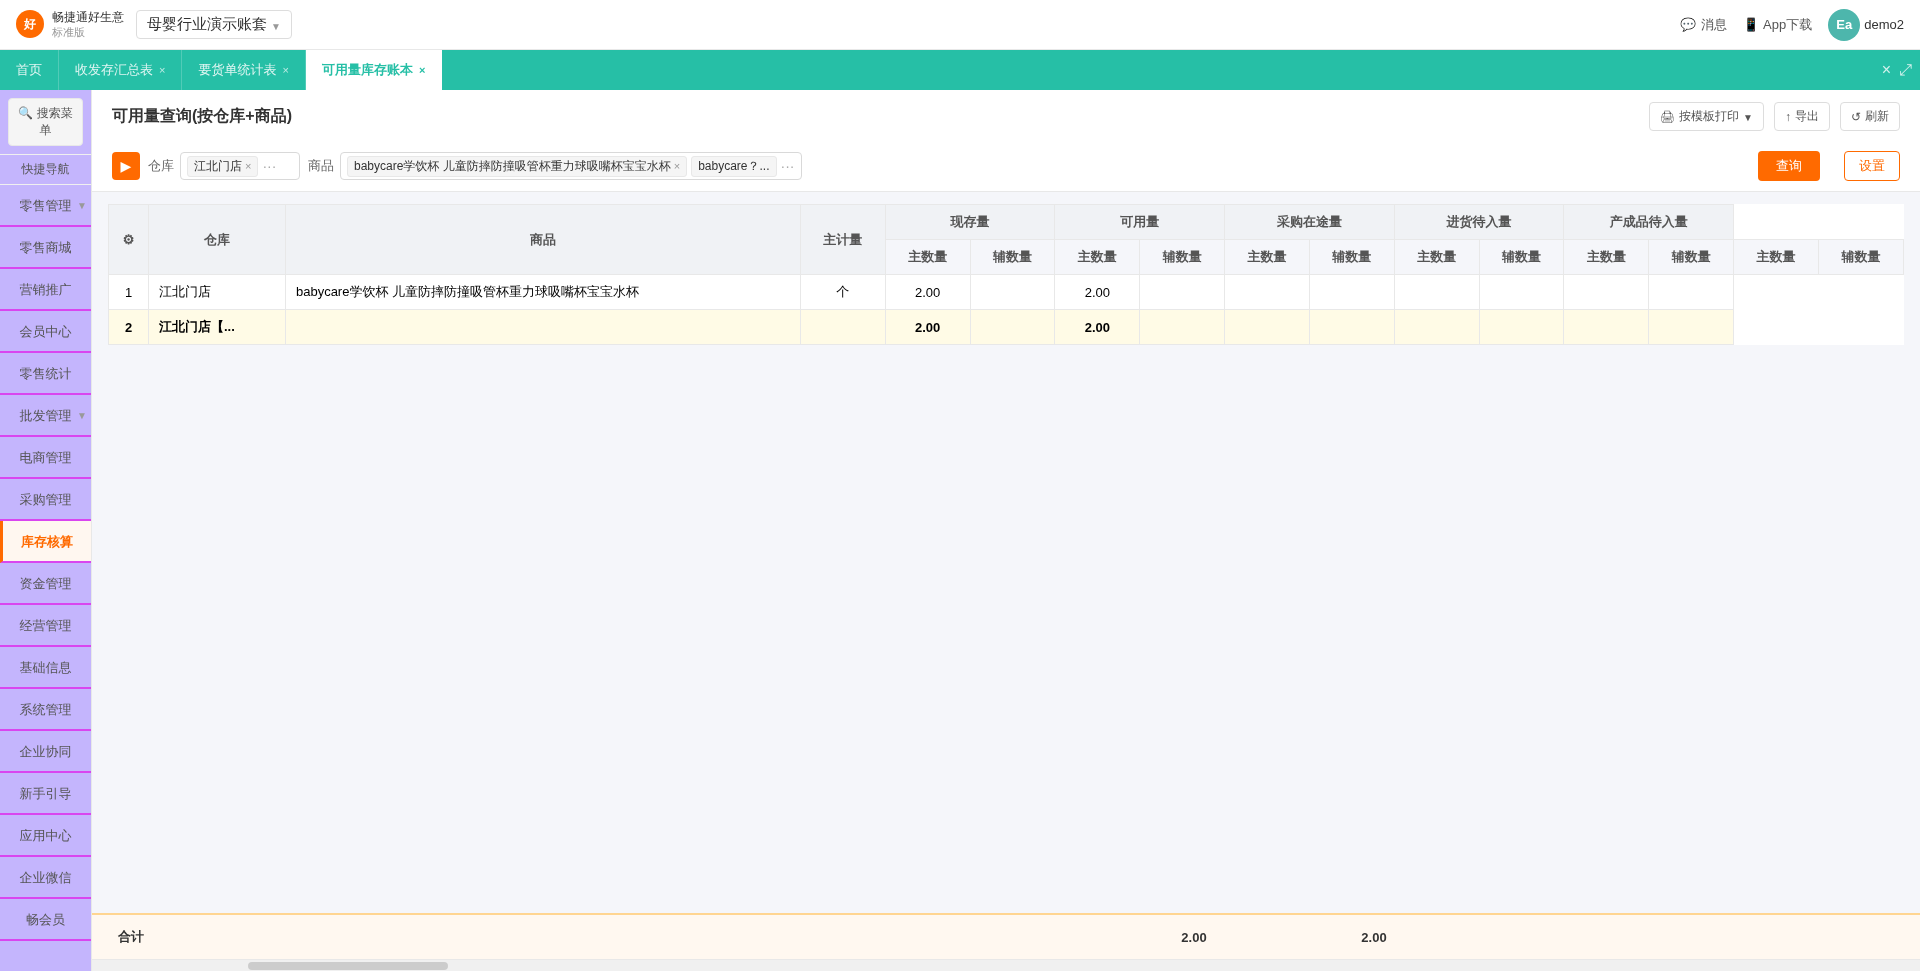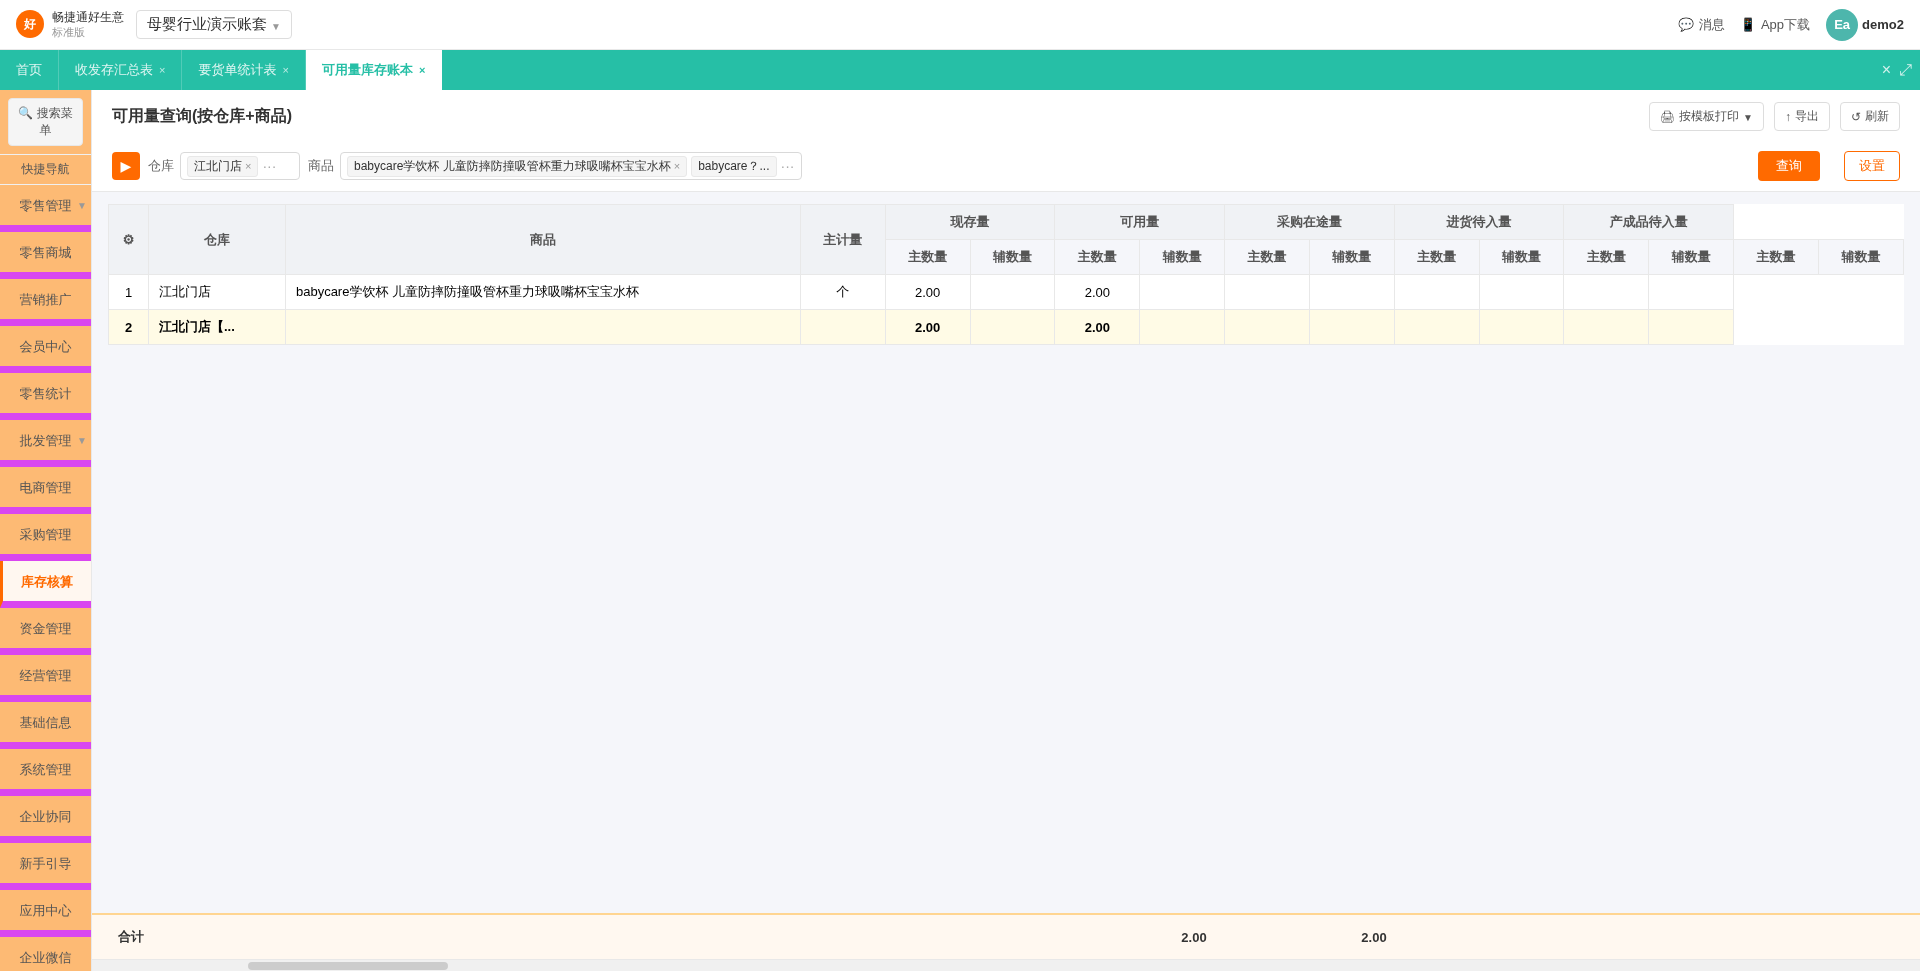--- a/index.html
+++ b/index.html
@@ -23,21 +23,21 @@
     .logo-text .sub { color: #999; font-size: 11px; }
     .dropdown-selector {
       display: flex; align-items: center; gap: 4px;
       border: 1px solid #ddd; border-radius: 4px; padding: 4px 10px;
       cursor: pointer; color: #333; font-size: 15px; background: #fff;
     }
     .dropdown-selector .arrow { color: #999; }
     .top-bar-right { display: flex; align-items: center; gap: 16px; }
     .top-icon-btn { display: flex; align-items: center; gap: 4px; color: #555; cursor: pointer; font-size: 13px; }
     .user-avatar { width: 32px; height: 32px; border-radius: 50%; background: #4db6ac; display: flex; align-items: center; justify-content: center; color: white; font-size: 13px; font-weight: bold; }
-    .user-name { color: #333; font-size: 13px; cursor: pointer; font-weight: bold; }
+    .user-name { color: #333; font-size: 13px; cursor: pointer; }
 
     
     .nav-tabs {
       height: 40px;
       background: #26bfa6;
       display: flex;
       align-items: stretch;
       flex-shrink: 0;
       padding-left: 0;
     }
@@ -53,42 +53,42 @@
     .nav-spacer { flex: 1; }
     .nav-controls { display: flex; align-items: center; padding: 0 8px; gap: 8px; }
     .nav-ctrl-btn { color: rgba(255,255,255,0.8); cursor: pointer; font-size: 16px; background: none; border: none; }
 
     
     .main-layout { display: flex; flex: 1; overflow: hidden; }
 
     
     .sidebar {
       width: 92px;
-      background: #fdba74;
+      background: #c4b5fd;
       border-right: 1px solid #e8e8e8;
       display: flex;
       flex-direction: column;
       flex-shrink: 0;
       overflow-y: auto;
     }
     .sidebar-search {
       padding: 8px;
       border-bottom: 1px solid #f0f0f0;
     }
     .sidebar-search-btn {
       width: 100%; padding: 6px 4px; background: #f5f5f5; border: 1px solid #e8e8e8;
       border-radius: 4px; text-align: center; cursor: pointer; color: #555; font-size: 12px;
     }
     .sidebar-nav-btn {
       width: 100%; padding: 6px 4px; text-align: center; cursor: pointer; color: #555; font-size: 12px;
       border-bottom: 1px solid #f0f0f0;
     }
     .sidebar-item {
       padding: 12px 4px 10px; text-align: center; cursor: pointer; color: #555; font-size: 13px;
-      border-bottom: 7px solid #d946ef; position: relative;
+      border-bottom: 2px solid #d946ef; position: relative;
     }
     .sidebar-item.active { background: #fff7f0; color: #ff6a00; font-weight: bold; border-left: 3px solid #ff6a00; }
     .sidebar-item .expand-arrow { position: absolute; right: 4px; top: 50%; transform: translateY(-50%); color: #999; font-size: 10px; }
 
     
     .content-area {
       flex: 1;
       display: flex;
       flex-direction: column;
       overflow: hidden;

